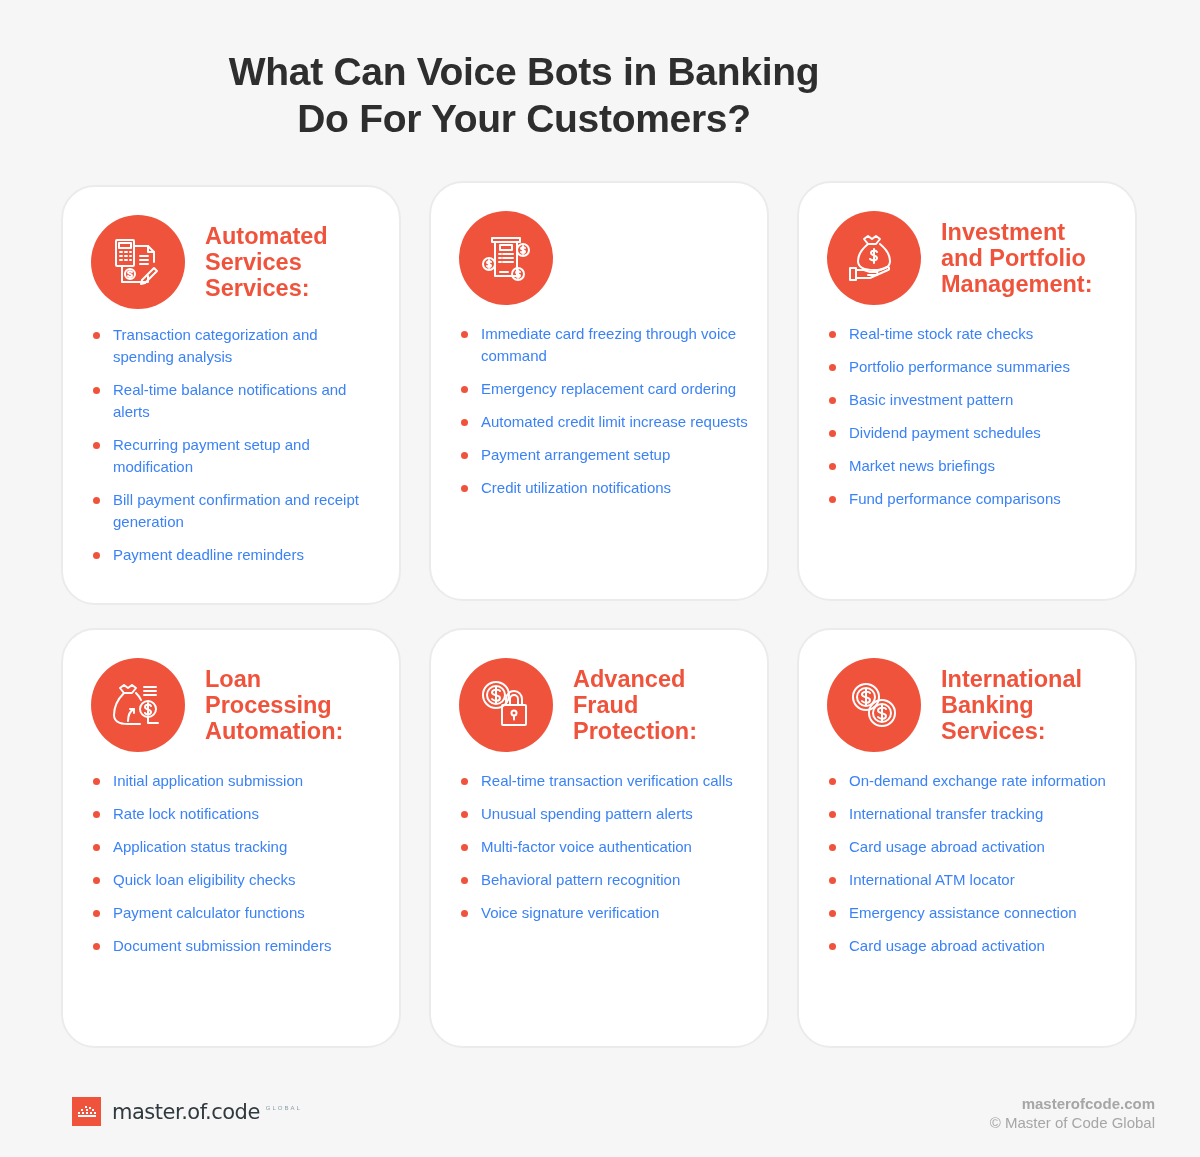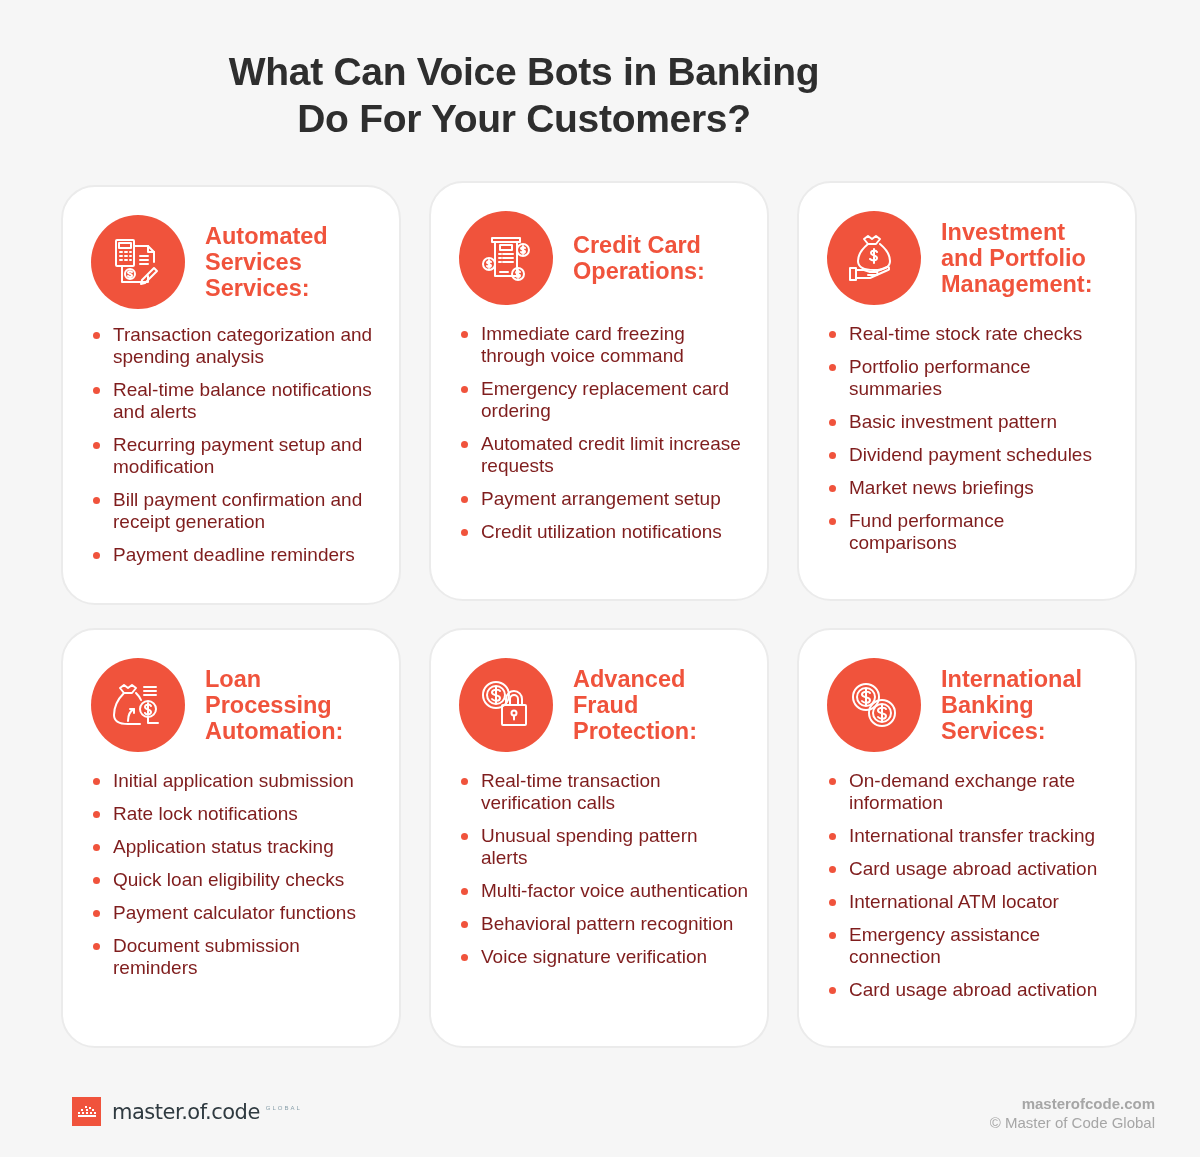--- a/index.html
+++ b/index.html
@@ -44,22 +44,22 @@
       width: 170px;
     }
     .card-title span { display: block; }
     .list {
       position: absolute; left: 30px; right: 18px;
       margin: 0; padding: 0; list-style: none;
     }
     .list li {
       position: relative;
       padding-left: 20px;
-      font-size: 19px; line-height: 22px;
-      color: #7f1d1d;
+      font-size: 15px; line-height: 22px;
+      color: #3b82f6;
       margin-bottom: 11px;
     }
     .list li::before {
       content: ""; position: absolute; left: 0; top: 8px;
       width: 7px; height: 7px; border-radius: 50%;
       background: #f0533c;
     }
     .footer-logo {
       position: absolute; left: 72px; top: 1097px;
       display: flex; align-items: center;
@@ -131,24 +131,20 @@
         <rect x="22" y="15" width="12" height="5"></rect>
         <path d="M21 24h2M25 24h10M21 28h2M25 28h10M21 32h2M25 32h10"></path>
         <path d="M22 42h8"></path>
         <circle cx="11" cy="34" r="6"></circle>
         <path d="M13 32c-1-1-4-1-4 .5s4 1 4 3-3 1.5-4 .5M11 30v8"></path>
         <circle cx="45" cy="20" r="6"></circle>
         <path d="M47 18c-1-1-4-1-4 .5s4 1 4 3-3 1.5-4 .5M45 16v8"></path>
         <circle cx="40" cy="44" r="6"></circle>
         <path d="M42 42c-1-1-4-1-4 .5s4 1 4 3-3 1.5-4 .5M40 40v8"></path>
       </svg>
-    </div>
-    <div class="card-title">
-      <span>Credit Card</span>
-      <span>Operations:</span>
     </div>
   </div>
   <ul class="list" style="top:140px;">
     <li>Immediate card freezing through voice command</li>
     <li>Emergency replacement card ordering</li>
     <li>Automated credit limit increase requests</li>
     <li>Payment arrangement setup</li>
     <li>Credit utilization notifications</li>
   </ul>
 </div>

